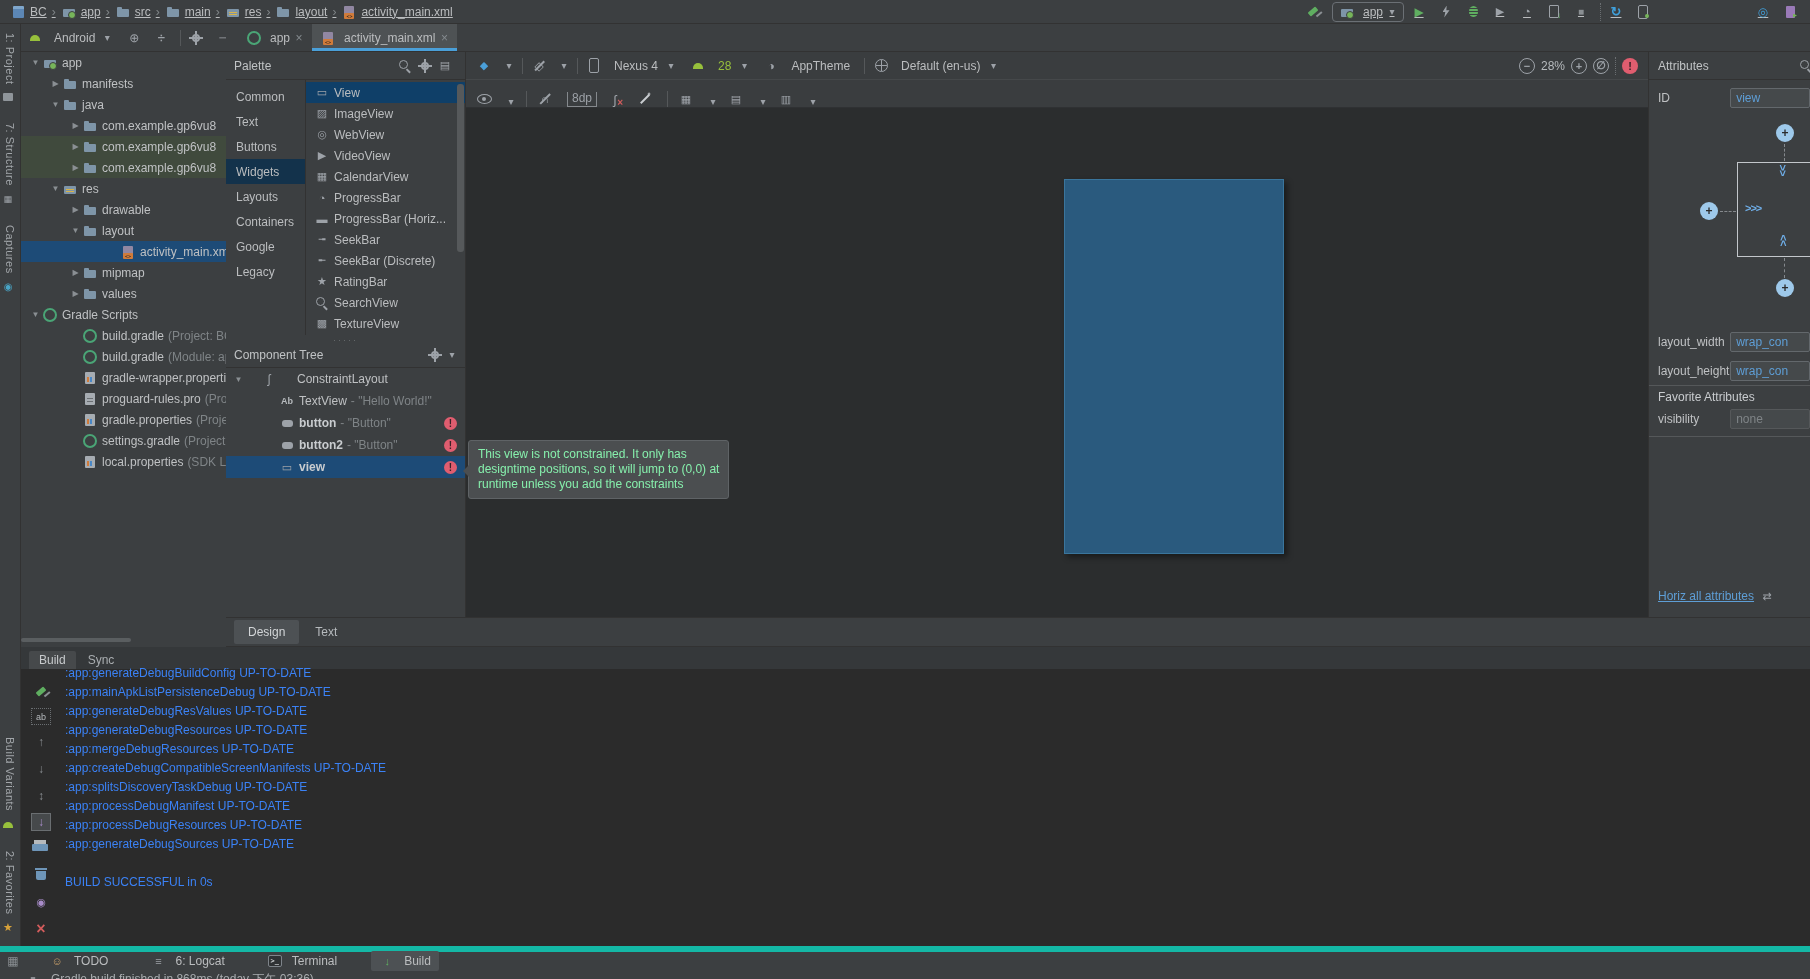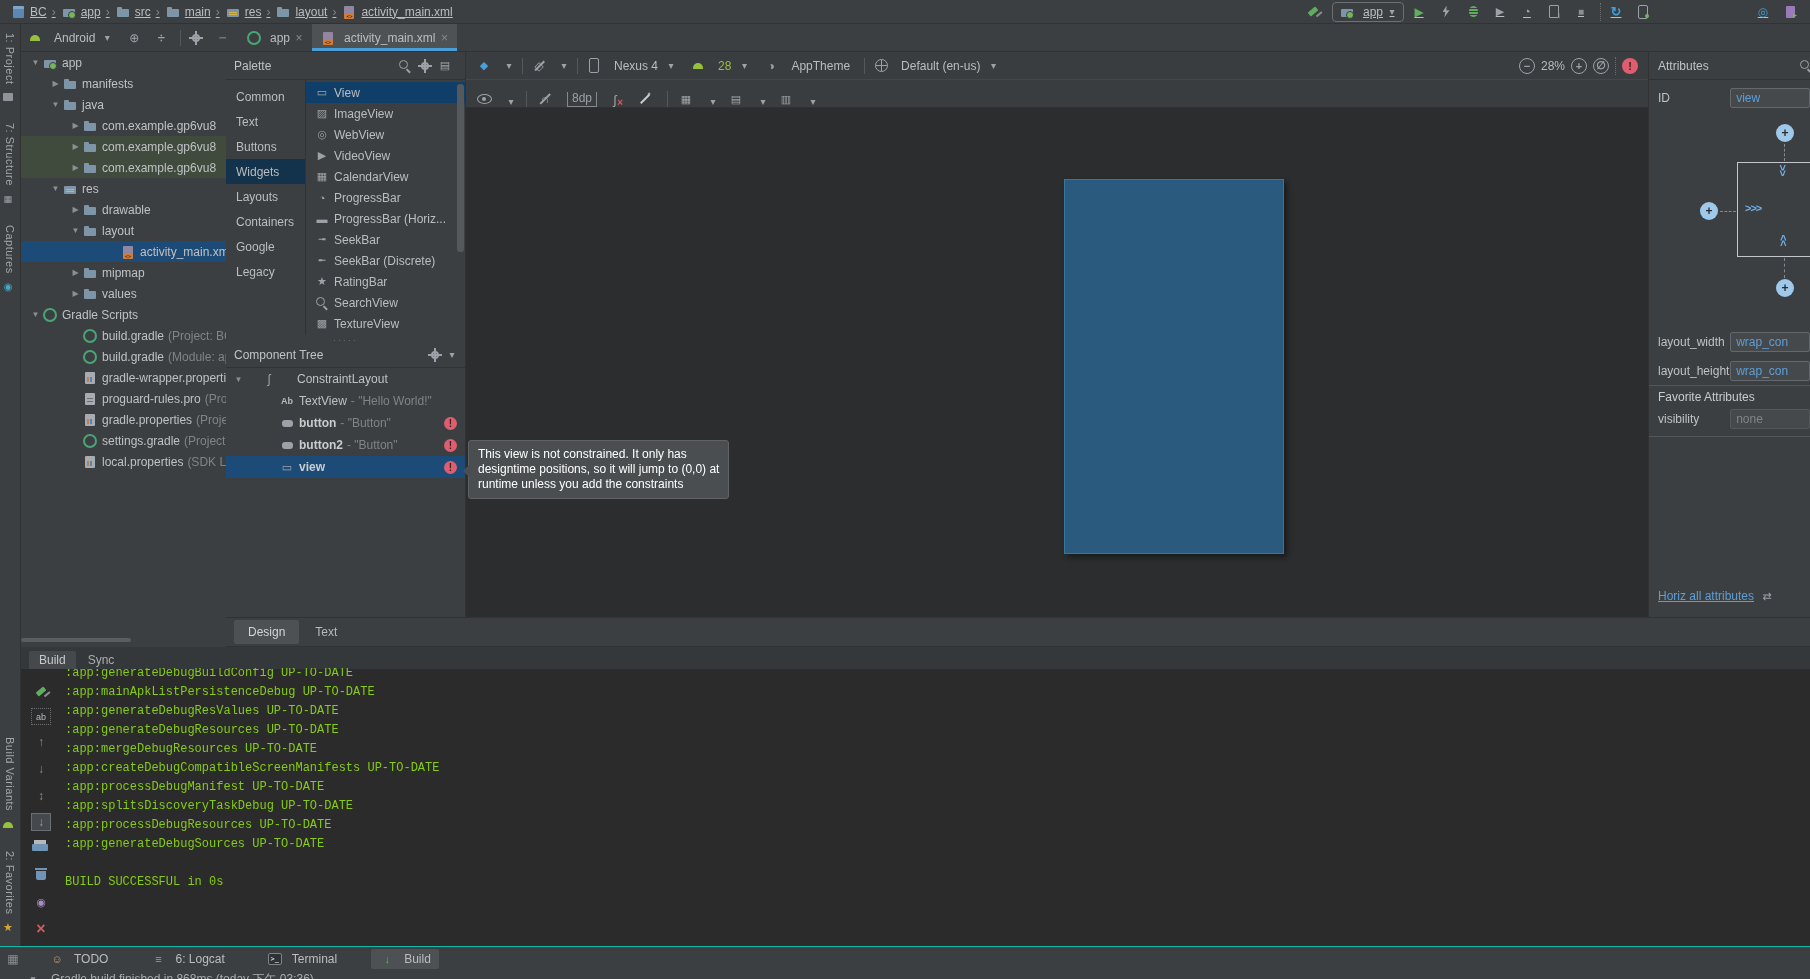--- a/index.html
+++ b/index.html
@@ -145,21 +145,21 @@
 .ic-stripe-structure::before{content:"▦";font-size:9px;}
 .ic-stripe-captures::before{content:"◉";color:#49a6c8;font-size:10px;}
 .ic-stripe-android::before{content:"";width:10px;height:6px;background:#97c03c;border-radius:5px 5px 0 0;}
 .ic-stripe-star::before{content:"★";color:#d8a23a;}
 
 
 .mtab{padding:0 14px;height:24px;display:flex;align-items:center;border-radius:2px;color:#b6babd;}
 .mtab.selected{background:#4d5154;color:#d2d5d7;}
 .butab{padding:2px 10px;color:#a9adb0;}
 .butab.selected{background:#46494b;border-radius:2px 2px 0 0;color:#c7cacc;}
-.cline{min-height:19px;line-height:19px;font-family:Liberation Mono, monospace;font-size:12px;color:#84cc16;white-space:pre;}
+.cline{min-height:19px;line-height:19px;font-family:Liberation Sans, sans-serif;font-size:12px;color:#3b82f6;white-space:pre;}
 
 
 .btico{width:22px;height:20px;display:flex;align-items:center;justify-content:center;position:relative;flex:none;}
 .bt-ab{border:1px dotted #6a6e71;width:20px;height:17px;}
 .bt-ab::before{content:"ab";font-size:9px;color:#b6babd;}
 .bt-up::before{content:"↑";color:#8a8f93;font-weight:bold;}
 .bt-down::before{content:"↓";color:#8a8f93;font-weight:bold;}
 .bt-expand::before{content:"↕";color:#8a8f93;font-weight:bold;}
 .bt-softwrap{border:1px solid #6a6e71;background:#46494b;width:20px;height:18px;}
 .bt-softwrap::before{content:"↓";color:#a88cc9;font-weight:bold;}
@@ -186,21 +186,21 @@
 .aval{color:#5e9ed6;}
 .adim{color:#7f8487;}
 .alabel{color:#bfc1c3;}
 .plusb{position:absolute;width:18px;height:18px;border-radius:50%;background:#9ec9ea;color:#2b2b2b;font:bold 12px/18px "Liberation Sans",sans-serif;text-align:center;}
 .plusb::before{content:"+";}
 .chev{position:absolute;color:#6faee8;font-weight:bold;font-size:11px;letter-spacing:-1px;}
 .dashv{position:absolute;border-left:1px dashed #85898d;width:0;}
 .dashh{position:absolute;border-top:1px dashed #85898d;height:0;}
 
 
-#tooltip{background:#4b4e50;border:1px solid #5f6366;border-radius:3px;padding:6px 9px;color:#ffffff;line-height:15px;z-index:6;width:max-content;}
+#tooltip{background:#4b4e50;border:1px solid #5f6366;border-radius:3px;padding:6px 9px;color:#86efac;line-height:15px;z-index:6;width:max-content;}
 #tooltip div{white-space:nowrap;}
 #tooltip::before{content:"";position:absolute;left:-6px;top:24px;border:6px solid transparent;border-right-color:#4b4e50;border-left:0;}
 
 
 .wifi{width:0;height:0;border-left:4px solid transparent;border-right:4px solid transparent;border-top:6px solid #fff;}
 .batt{width:5px;height:8px;background:#fff;border-radius:1px;}
 .navg{font-size:13px;color:#e8e8e8;}
 </style>
 </head>
 <body>
@@ -791,37 +791,37 @@
         <div class="cline">:app:mainApkListPersistenceDebug UP-TO-DATE</div>
 
         <div class="cline">:app:generateDebugResValues UP-TO-DATE</div>
 
         <div class="cline">:app:generateDebugResources UP-TO-DATE</div>
 
         <div class="cline">:app:mergeDebugResources UP-TO-DATE</div>
 
         <div class="cline">:app:createDebugCompatibleScreenManifests UP-TO-DATE</div>
 
+        <div class="cline">:app:splitsDiscoveryTaskDebug UP-TO-DATE</div>
+
         <div class="cline">:app:processDebugManifest UP-TO-DATE</div>
 
-        <div class="cline">:app:splitsDiscoveryTaskDebug UP-TO-DATE</div>
-
         <div class="cline">:app:processDebugResources UP-TO-DATE</div>
 
         <div class="cline">:app:generateDebugSources UP-TO-DATE</div>
 
         <div class="cline"></div>
 
         <div class="cline">BUILD SUCCESSFUL in 0s</div>
 
       </div>
   </div>
 </div>
 
-<div class="abs flex" id="bottom-bar" style="left:0;top:946px;width:1810px;height:24px;background:#3c3f41;border-top:1px solid #14b8a6;padding-left:5px;">
+<div class="abs flex" id="bottom-bar" style="left:0;top:946px;width:1810px;height:24px;background:#3c3f41;border-top:6px solid #14b8a6;padding-left:5px;">
   <span class="ic ic-switch"></span>
   <div class="flex" style="margin-left:16px;gap:26px;">
 
       <div class="btab">
         <span class="ic ic-todo"></span>
         <span>TODO</span>
       </div>
 
       <div class="btab">
         <span class="ic ic-logcat"></span>

